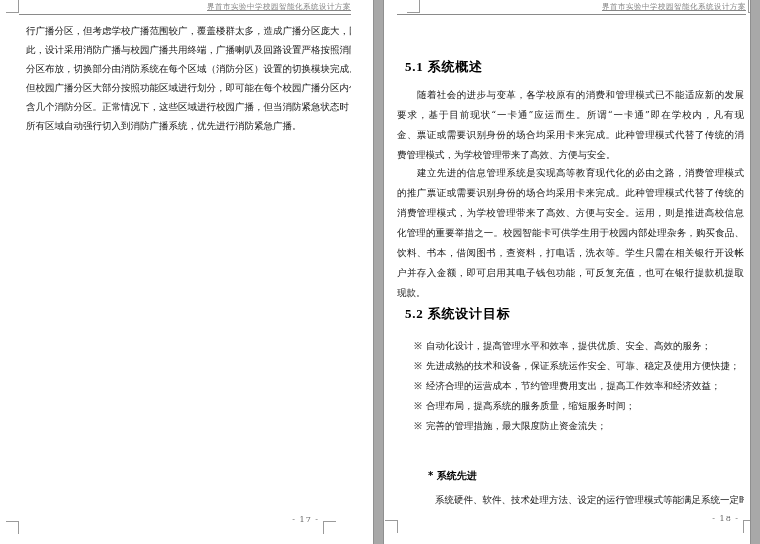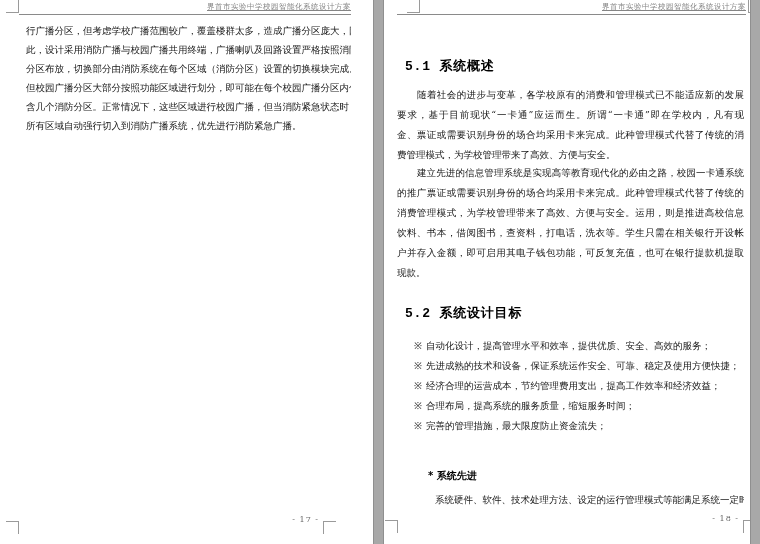--- a/index.html
+++ b/index.html
@@ -51,21 +51,21 @@
   .indent2{padding-left:20px;box-sizing:border-box;}
 
   .chapter{
     position:absolute;left:24px;top:38px;
     font-family:"DejaVu Sans","Liberation Sans",sans-serif;
     font-weight:bold;font-size:14px;color:#000;letter-spacing:1px;
     white-space:nowrap;
   }
   .sechead{
     position:absolute;left:21px;
-    font-family:Liberation Mono, monospace;
+    font-family:Liberation Serif, serif;
     font-weight:bold;font-size:13px;color:#000;letter-spacing:0.8px;
     line-height:18px;white-space:nowrap;
   }
   #sec51{top:73px;}
   #sec52{top:320px;}
   #sec53{top:453px;}
 
   #goals{position:absolute;left:30px;top:351px;width:332px;
     font-size:9.5px;color:#161616;line-height:20px;}
   .goal{white-space:nowrap;overflow:hidden;}
@@ -130,23 +130,24 @@
   <div class="sechead" id="sec51">5.1 系统概述</div>
 
   <div class="bodytext r-para" id="r-para1">
     <div class="line jline indent2">随着社会的进步与变革，各学校原有的消费和管理模式已不能适应新的发展</div>
     <div class="line jline">要求，基于目前现状“一卡通”应运而生。所谓“一卡通”即在学校内，凡有现</div>
     <div class="line jline">金、票证或需要识别身份的场合均采用卡来完成。此种管理模式代替了传统的消</div>
     <div class="line jline jlast">费管理模式，为学校管理带来了高效、方便与安全。</div>
   </div>
 
   <div class="bodytext r-para" id="r-para2">
-    <div class="line jline indent2">建立先进的信息管理系统是实现高等教育现代化的必由之路，校园一卡通系统</div>
+    <div class="line jline indent2">建立先进的信息管理系统是实现高等教育现代化的必由之路，消费管理模式</div>
     <div class="line jline">的推广票证或需要识别身份的场合均采用卡来完成。此种管理模式代替了传统的</div>
     <div class="line jline">消费管理模式，为学校管理带来了高效、方便与安全。运用，则是推进高校信息</div>
+    <div class="line jline">化管理的重要举措之一。校园智能卡可供学生用于校园内部处理杂务，购买食品、</div>
     <div class="line jline">饮料、书本，借阅图书，查资料，打电话，洗衣等。学生只需在相关银行开设帐</div>
     <div class="line jline">户并存入金额，即可启用其电子钱包功能，可反复充值，也可在银行提款机提取</div>
     <div class="line jline jlast">现款。</div>
   </div>
 
   <div class="sechead" id="sec52">5.2 系统设计目标</div>
 
   <div id="goals">
     <div class="goal"><span class="gmark">※</span><span>自动化设计，提高管理水平和效率，提供优质、安全、高效的服务；</span></div>
     <div class="goal"><span class="gmark">※</span><span>先进成熟的技术和设备，保证系统运作安全、可靠、稳定及使用方便快捷；</span></div>

